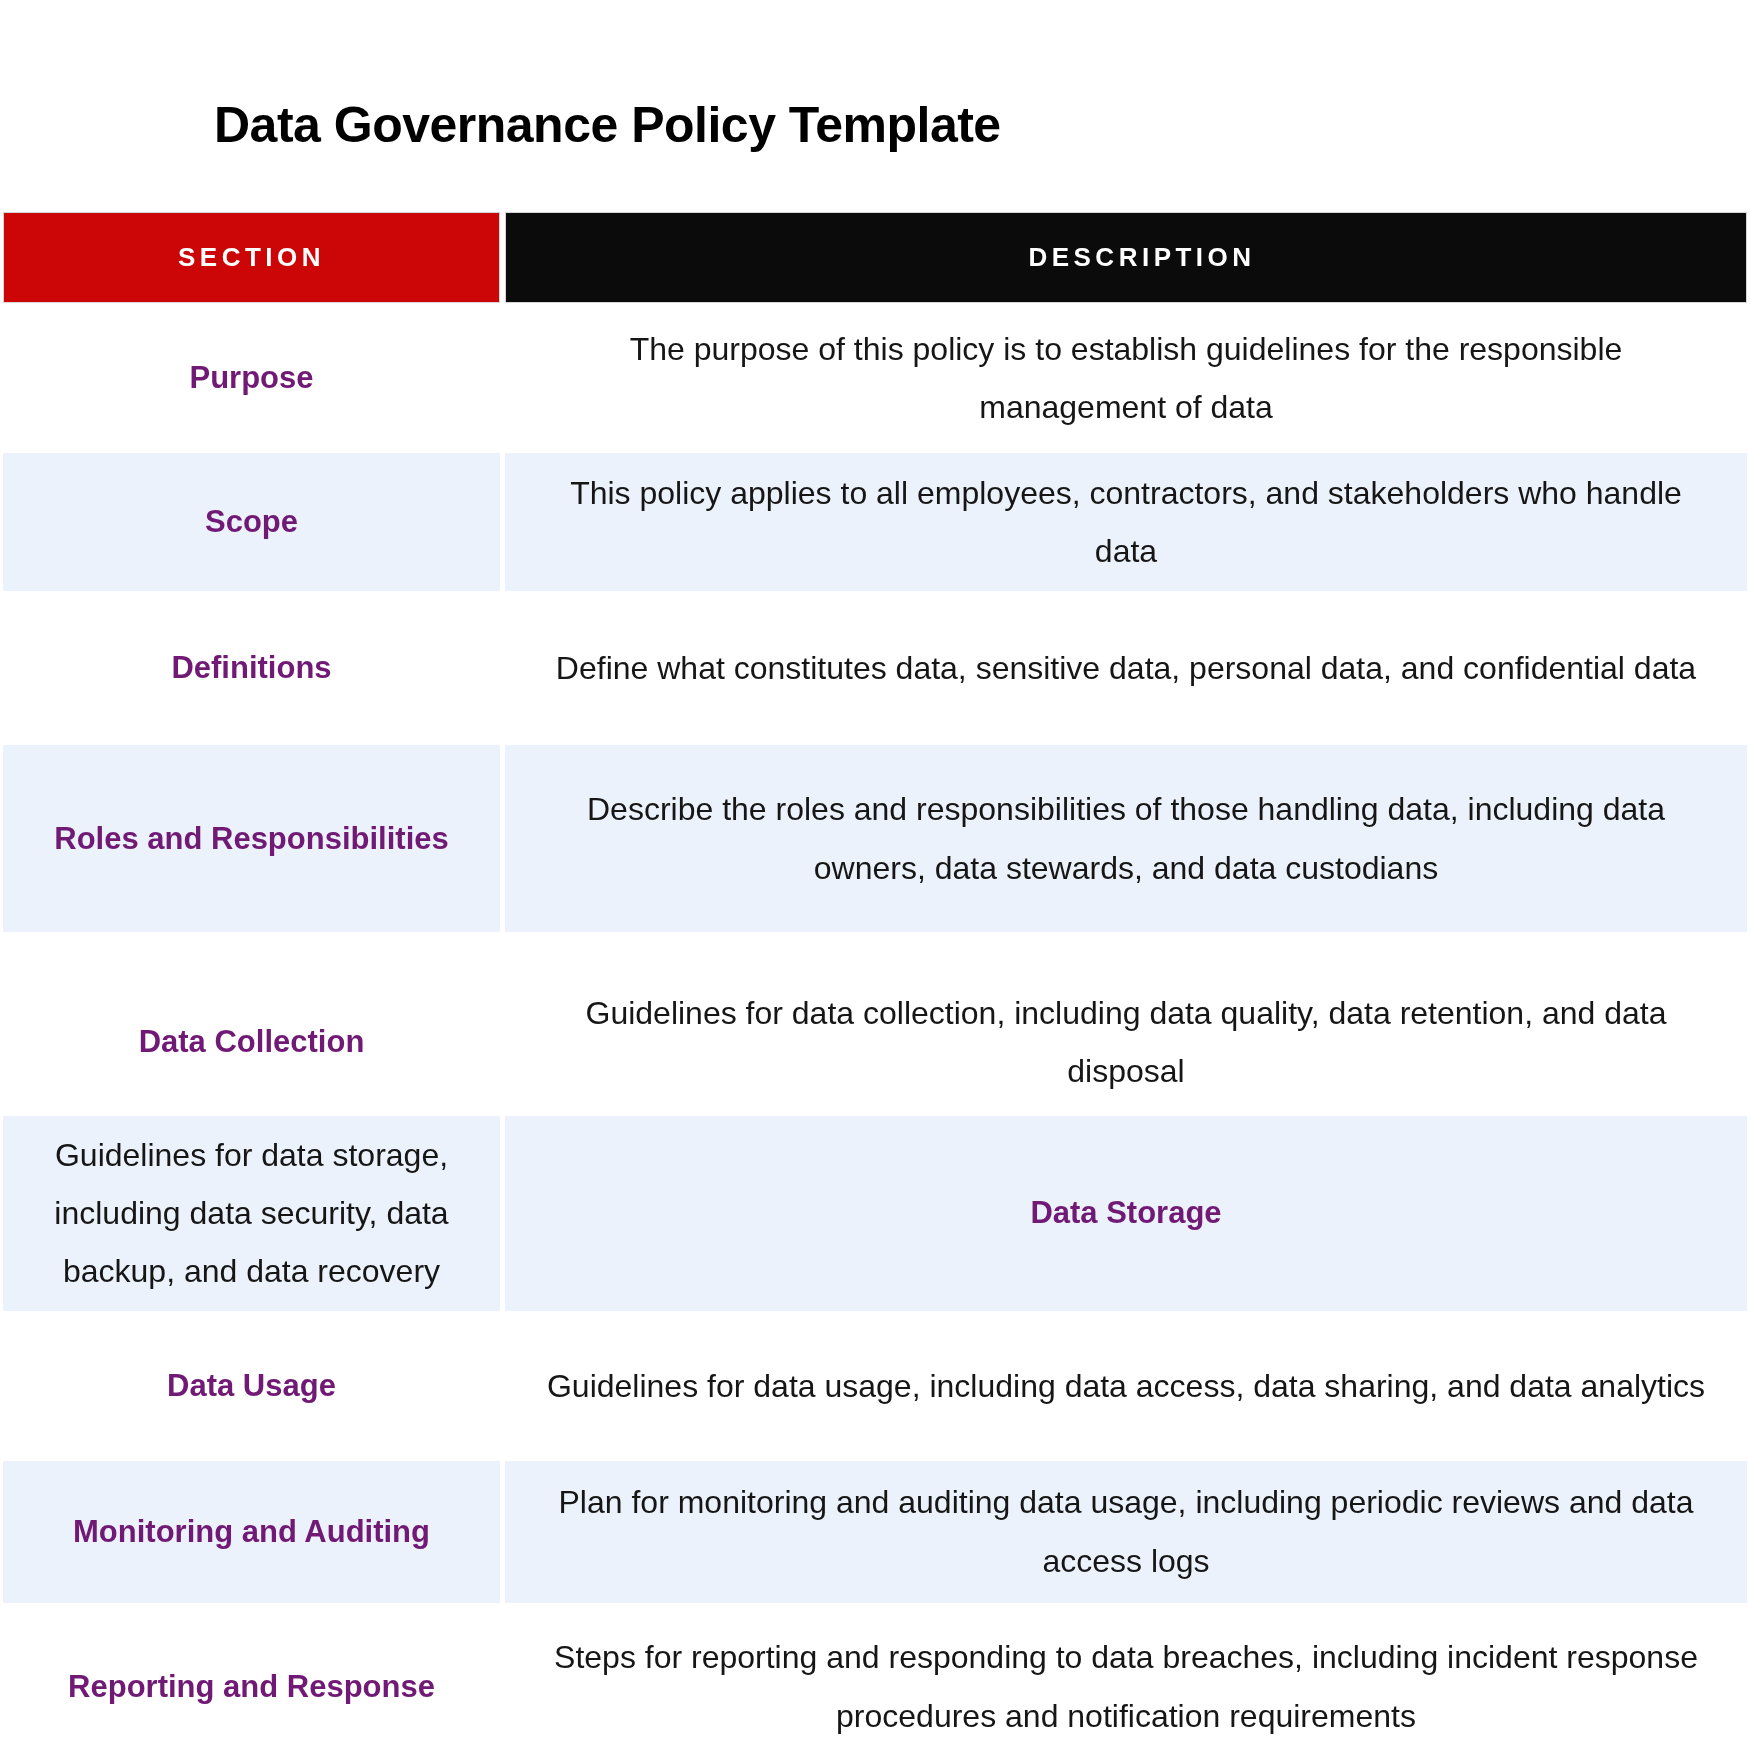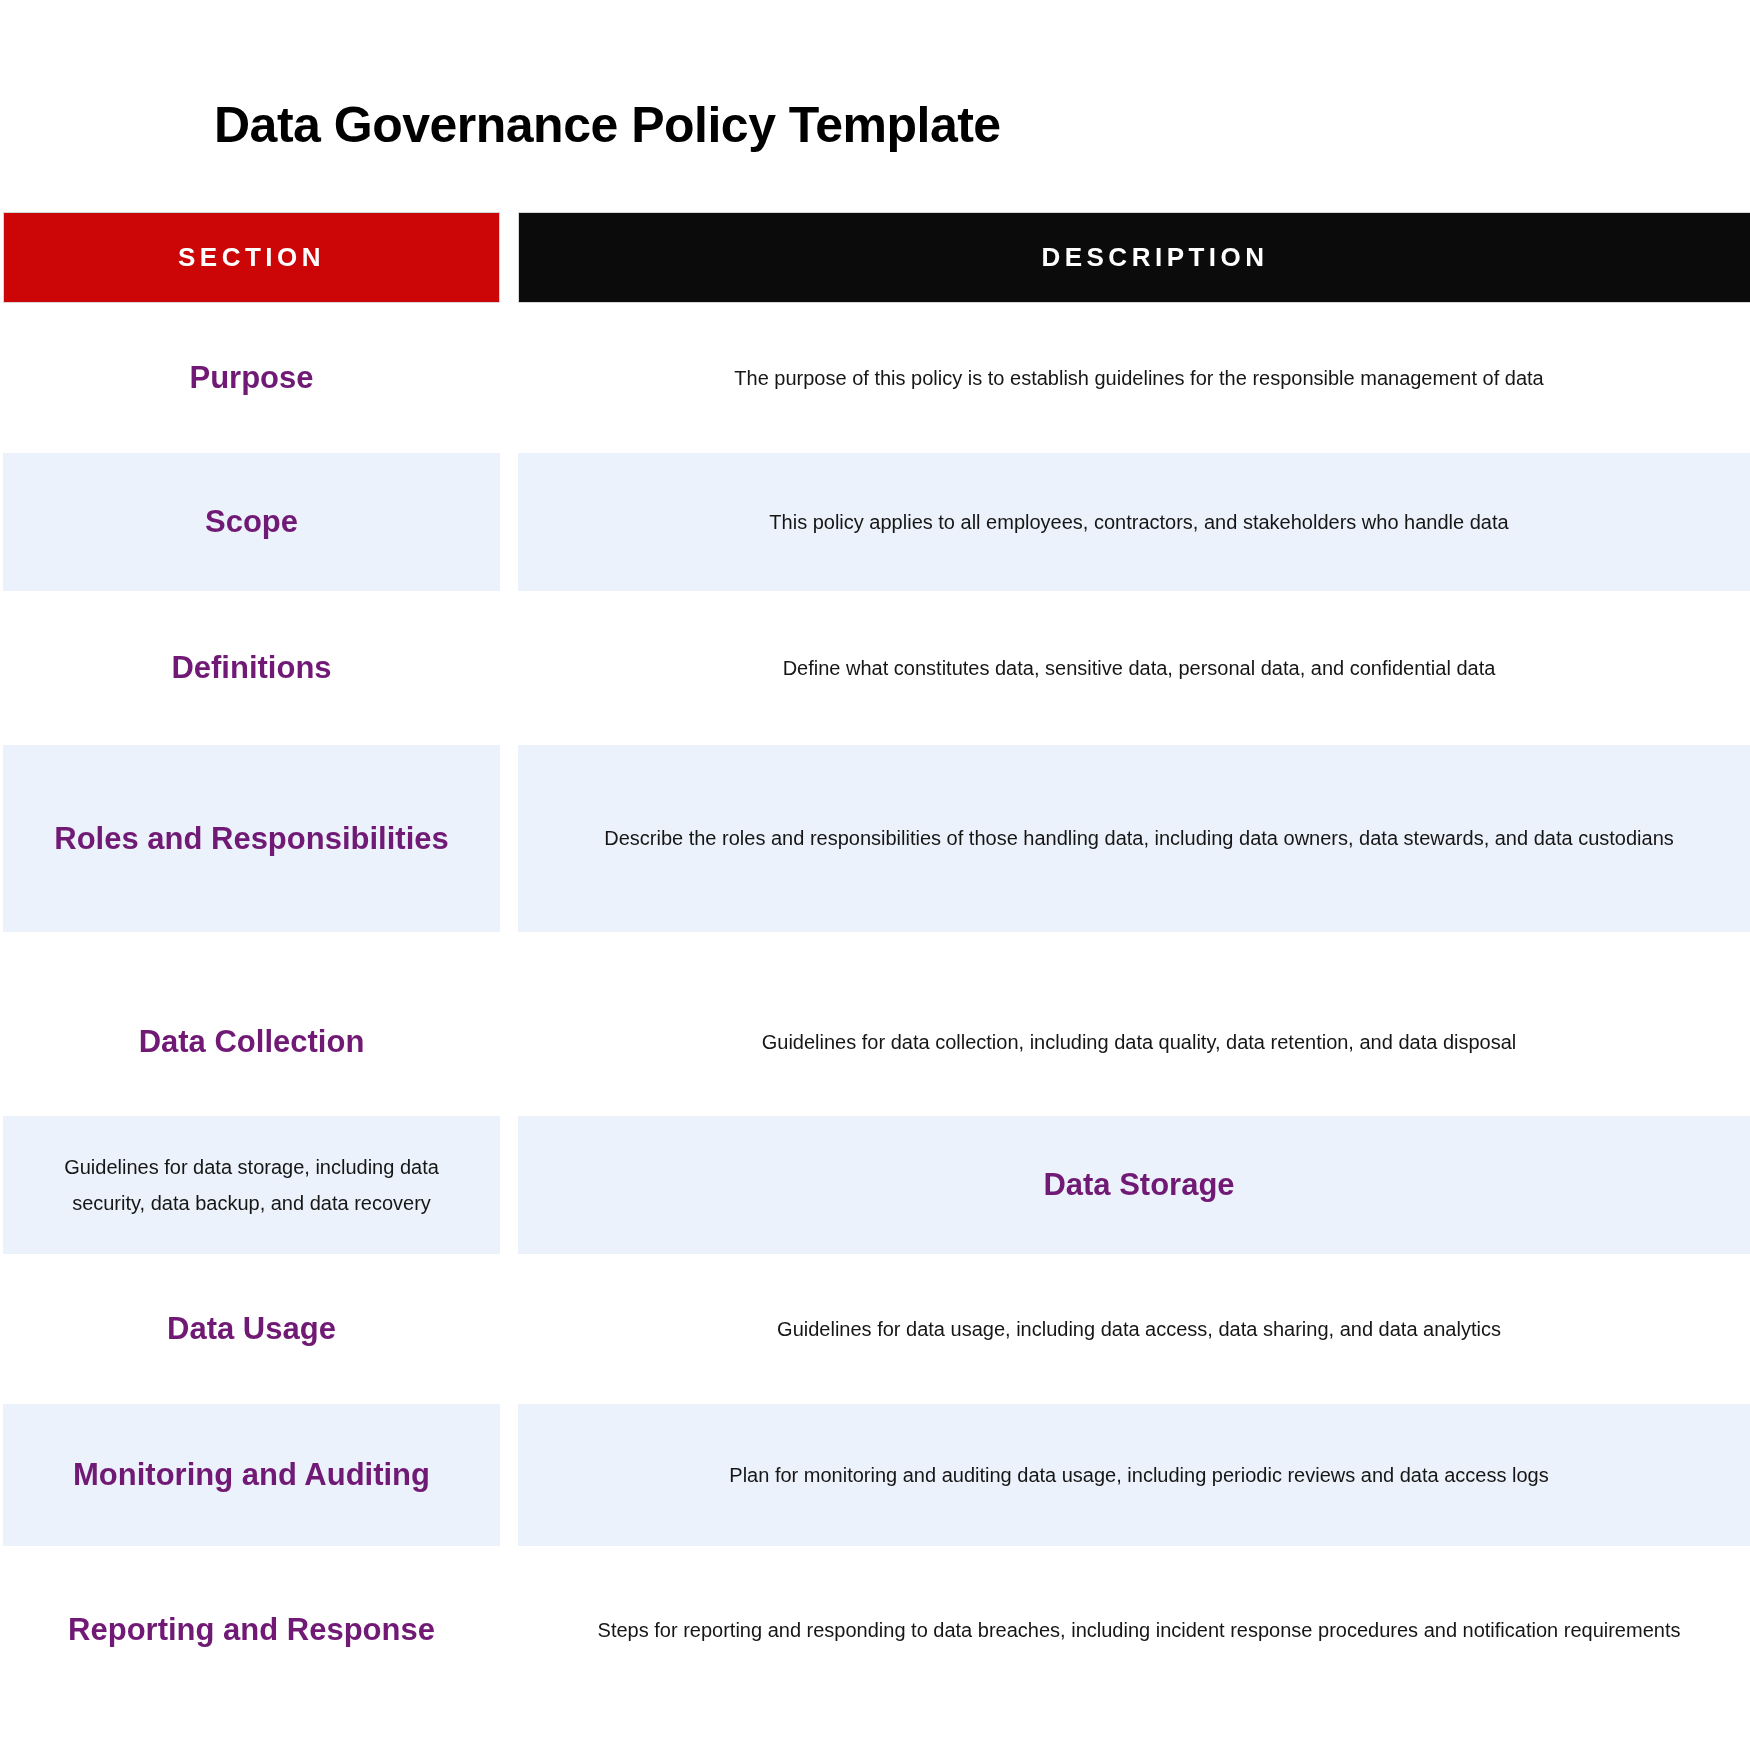--- a/index.html
+++ b/index.html
@@ -24,21 +24,21 @@
   }
   .policy-table {
     position: absolute;
     left: 3px;
     top: 212px;
     width: 1744px;
   }
   .thead, .tr {
     display: grid;
     grid-template-columns: 497px 1242px;
-    column-gap: 18px;
+    column-gap: 5px;
   }
   .th {
     height: 91px;
     display: flex;
     align-items: center;
     justify-content: center;
     color: var(--header-text, #ffffff);
     font-size: 26px;
     font-weight: bold;
     letter-spacing: 4.5px;
@@ -55,21 +55,21 @@
   }
   .tr:nth-child(even) .td { background: var(--row-alt-bg, #ecf2fb); }
   .td-section {
     font-weight: bold;
     font-size: 31px;
     color: #701a75;
     padding: 0 8px;
     line-height: 1.35;
   }
   .td-desc {
-    font-size: 20px;
+    font-size: 32px;
     font-weight: 400;
     color: #161616;
     padding: 10px 30px;
     line-height: 1.82;
   }
   
   .tr:nth-child(1) .td { min-height: 150px; }
   .tr:nth-child(2) .td { min-height: 138px; }
   .tr:nth-child(3) .td { min-height: 154px; }
   .tr:nth-child(4) .td { min-height: 187px; }

